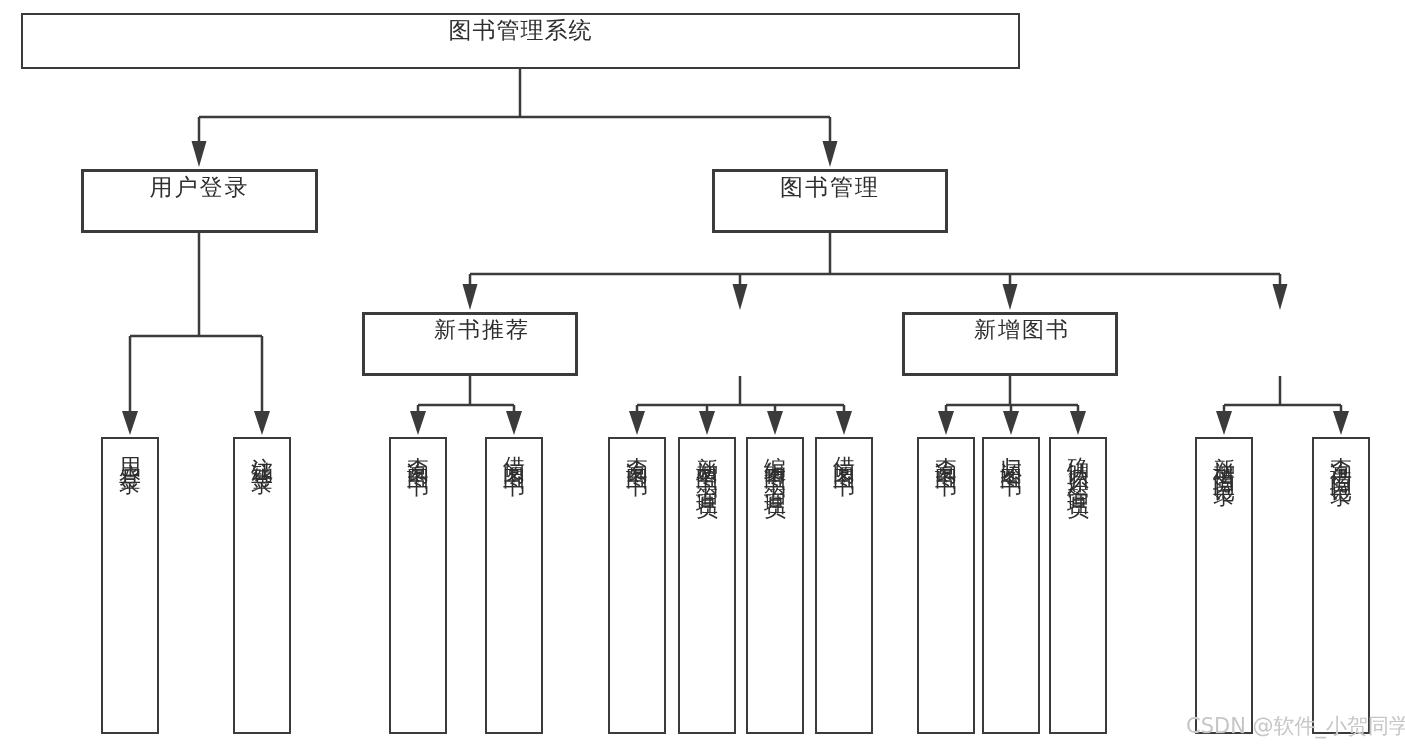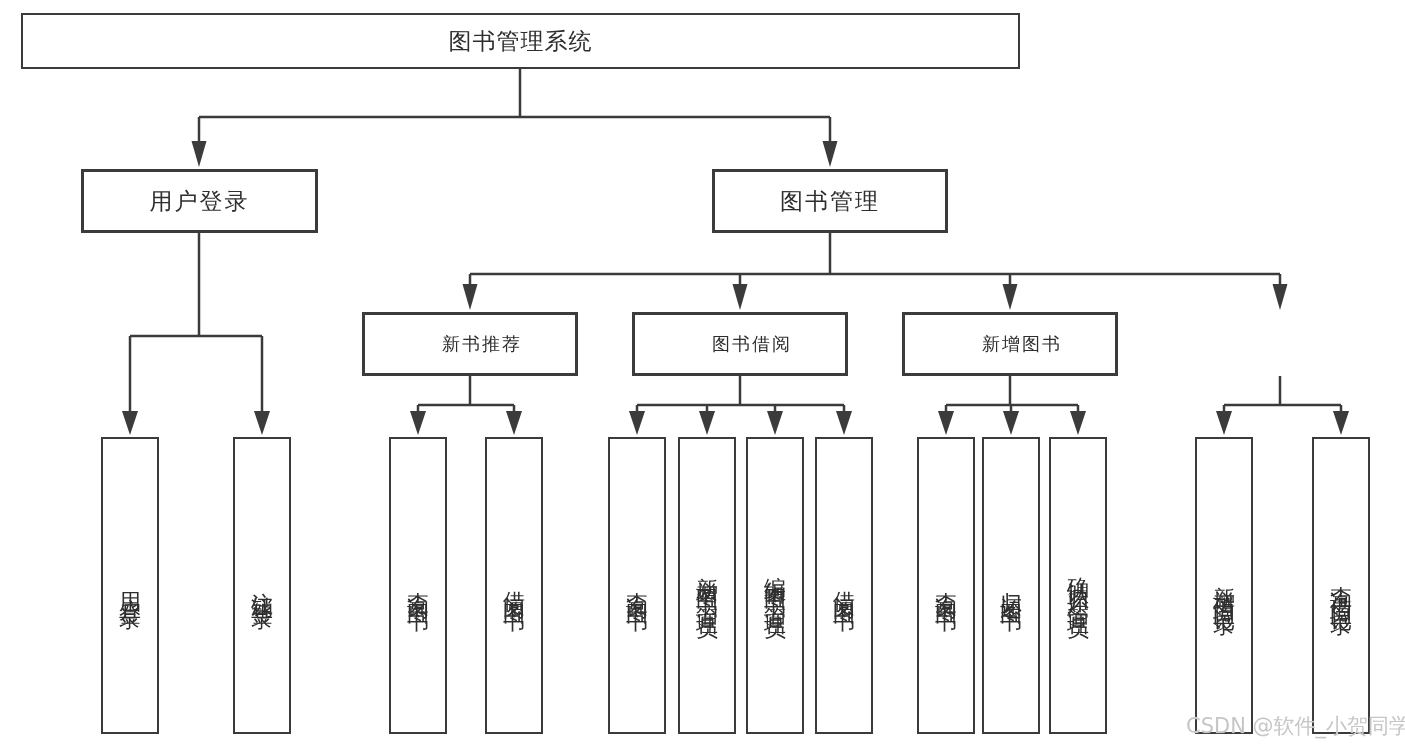--- a/index.html
+++ b/index.html
@@ -16,33 +16,32 @@
     left: 0; top: 0;
     width: 1405px; height: 747px;
     pointer-events: none;
   }
   .box {
     position: absolute;
     box-sizing: border-box;
     background: #ffffff;
     border: 3px solid #3b3b3b;
     display: flex;
-    align-items: center;
     justify-content: center;
     color: #2e2e2e;
   }
   .root {
     left: 21px; top: 13px;
     width: 999px; height: 56px;
     border-width: 2px;
     font-size: 23px;
     letter-spacing: 1px;
   }
   .lvl2 { top: 169px; height: 64px; font-size: 23px; letter-spacing: 2px; }
-  .lvl3 { top: 312px; height: 64px; font-size: 18px; letter-spacing: 2px; padding-left: 24px; }
+  .lvl3 { top: 312px; height: 64px; font-size: 22px; letter-spacing: 2px; padding-left: 24px; }
   .leaf {
     top: 437px;
     width: 58px; height: 297px;
     border-width: 2.5px;
   }
   .leaf span {
     writing-mode: vertical-rl;
     text-orientation: upright;
     font-size: 22px;
     line-height: 1;
@@ -141,23 +140,20 @@
   <div class="box lvl2" style="left:81px;width:237px">
     <span>用户登录</span>
   </div>
   <div class="box lvl2" style="left:712px;width:236px">
     <span>图书管理</span>
   </div>
 
   <div class="box lvl3" style="left:362px;width:216px">
     <span>新书推荐</span>
   </div>
-  <div class="box lvl3" style="left:632px;width:216px">
-    <span>图书借阅</span>
-  </div>
   <div class="box lvl3" style="left:902px;width:216px">
     <span>新增图书</span>
   </div>
 
   <div class="box leaf" style="left:101px">
     <span>用户登录</span>
   </div>
   <div class="box leaf" style="left:233px">
     <span>注销登录</span>
   </div>

